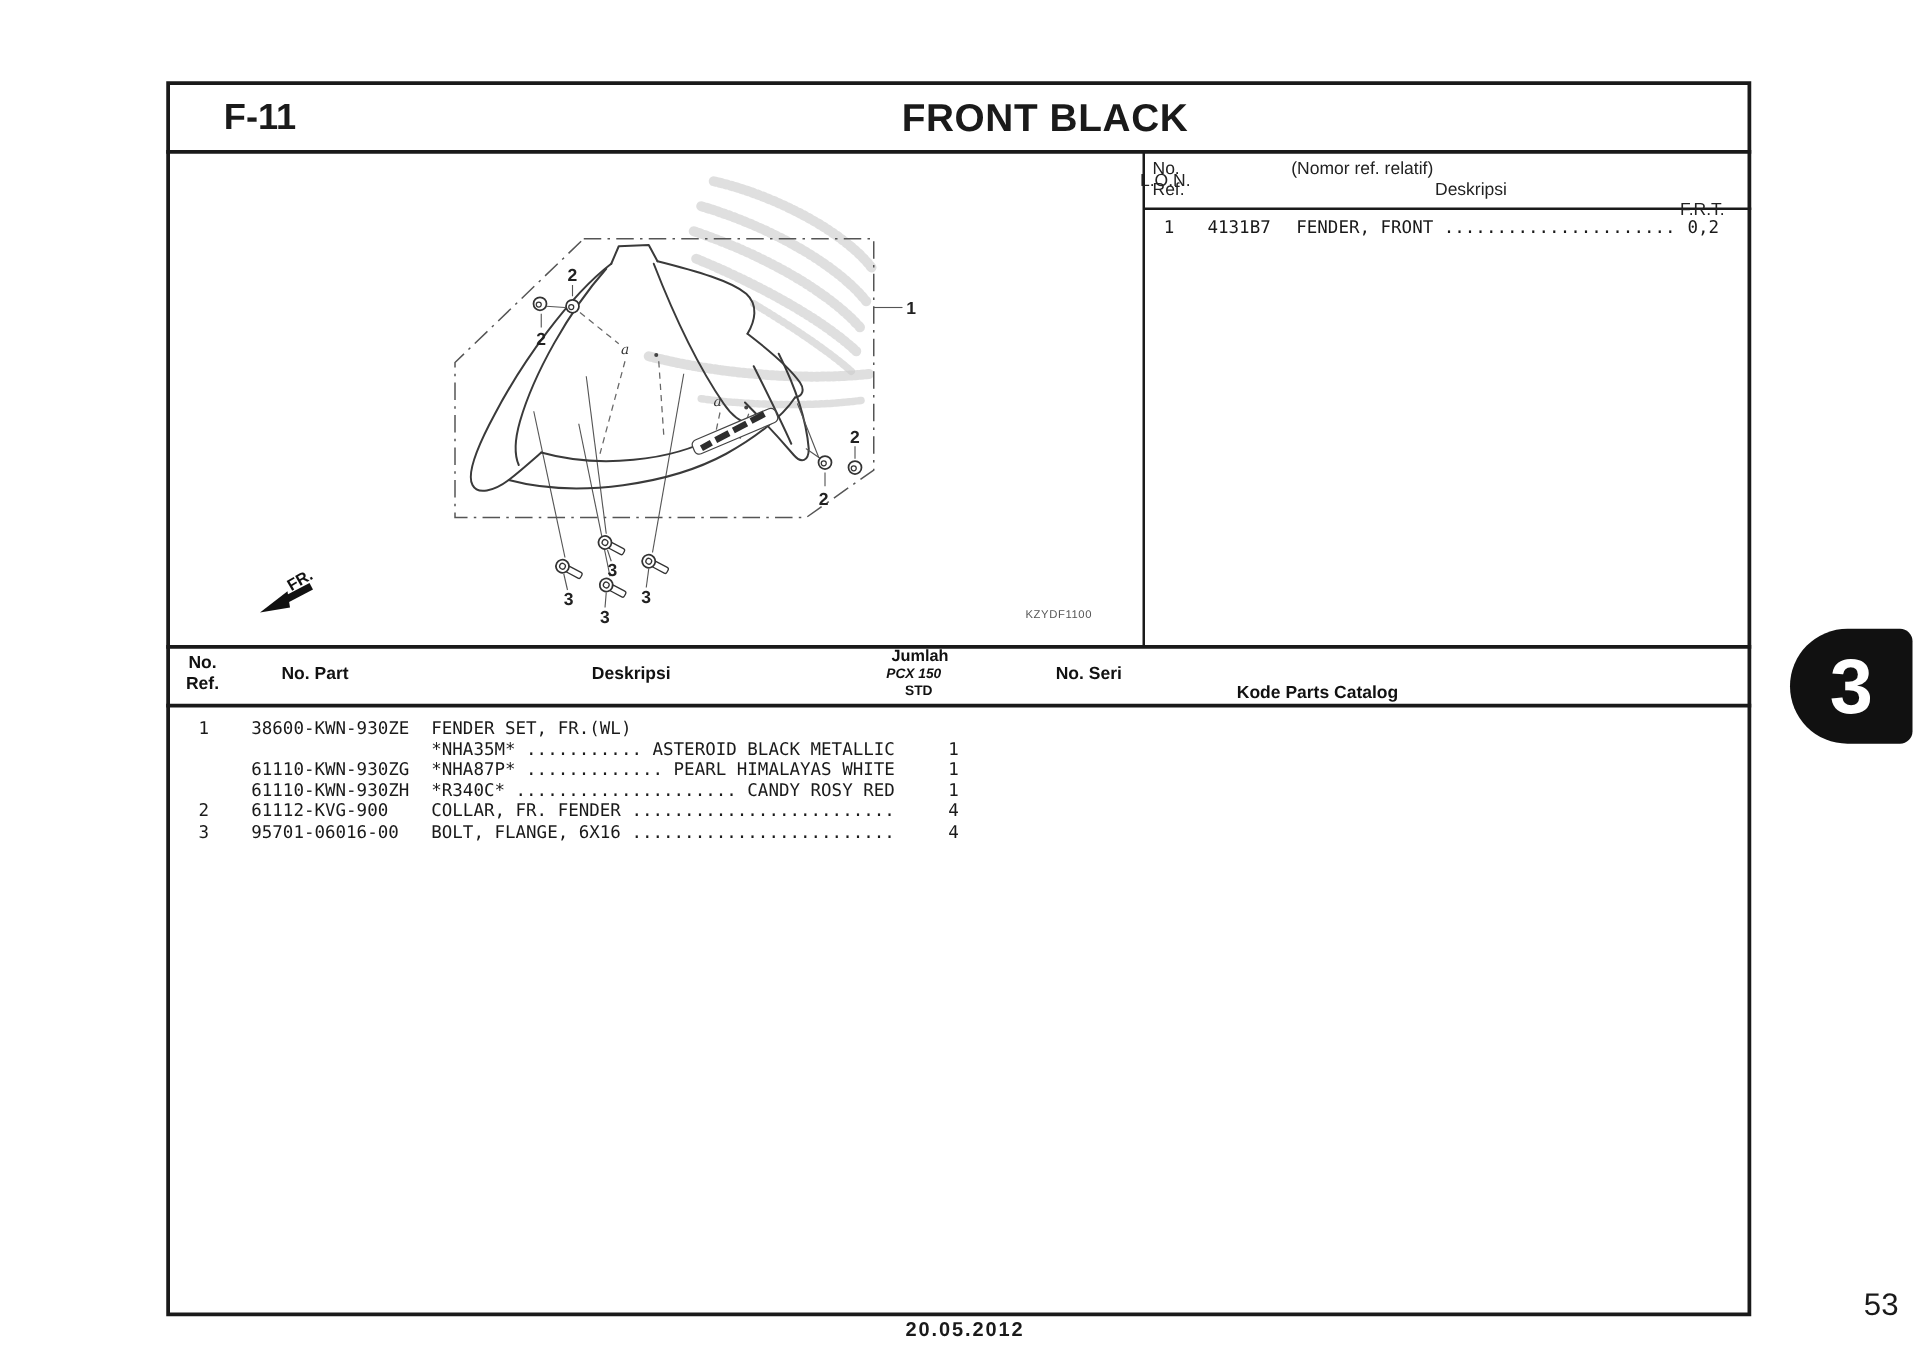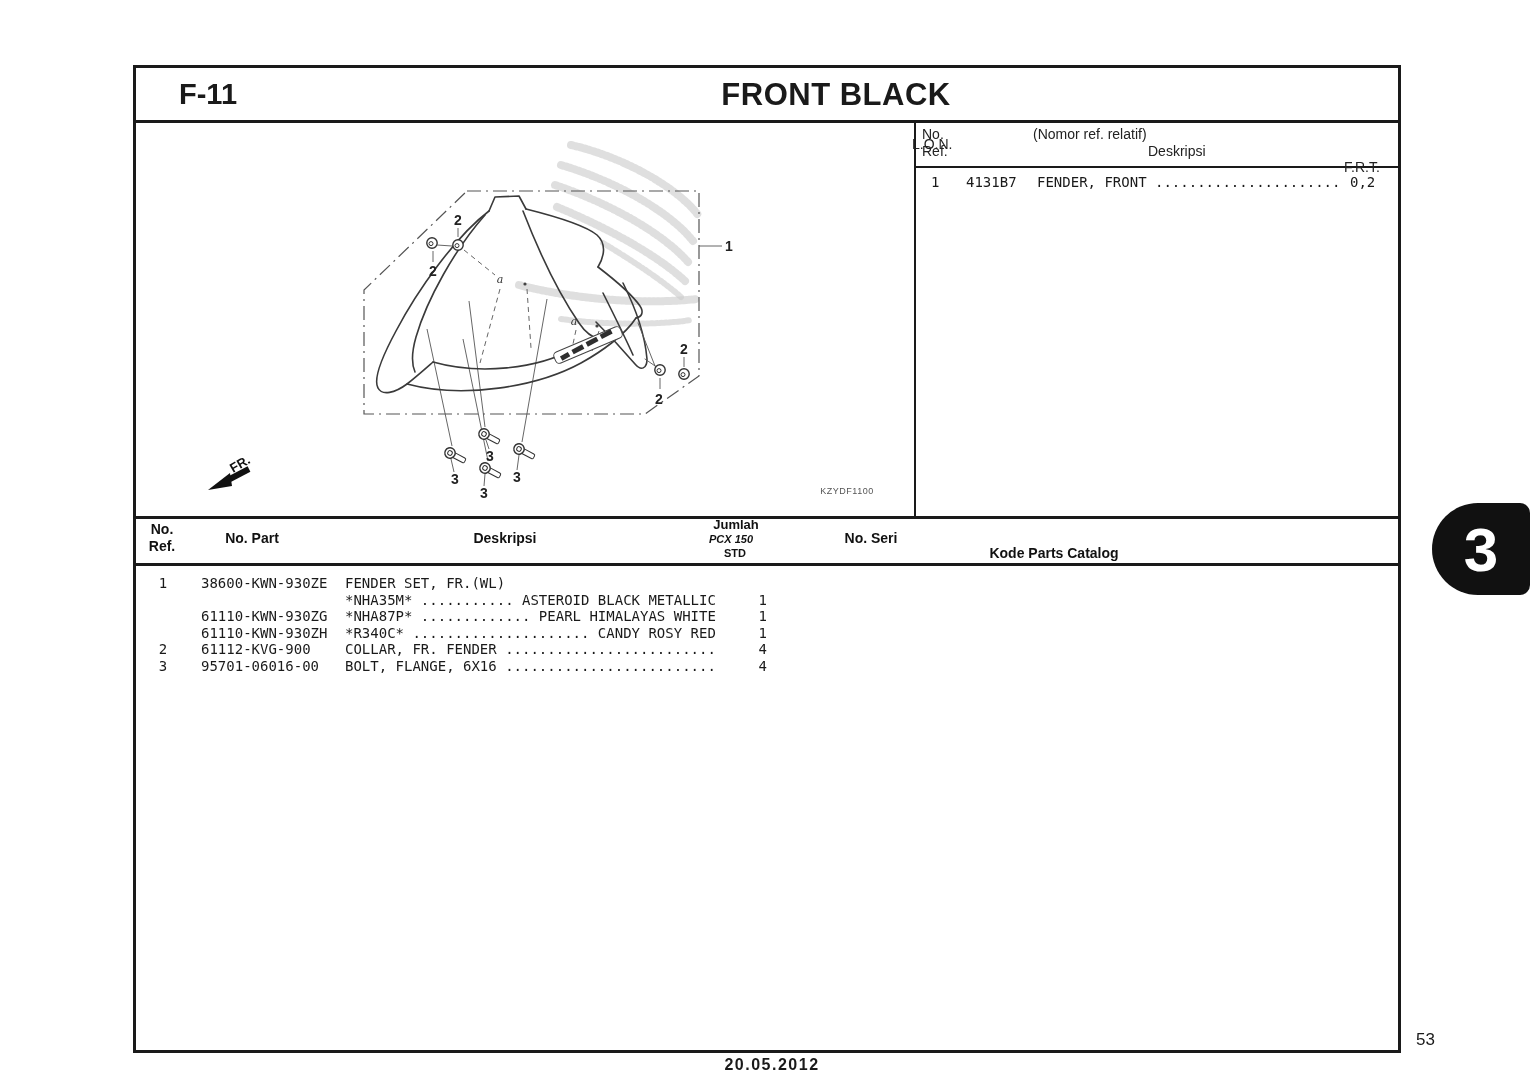--- a/index.html
+++ b/index.html
@@ -28,21 +28,21 @@
   .prow{position:relative;height:16.5px;font-family:"DejaVu Sans Mono",monospace;font-size:14px;white-space:pre;}
   .prow span{position:absolute;top:0;}
   .cref{left:17px;width:26px;text-align:center;}
   .cpart{left:68px;}
   .cdesc{left:212px;}
   .cqty{left:604px;width:30px;text-align:right;}
   
   #side-tab{left:1432px;top:503px;width:98px;height:92px;background:#111;color:#fff;
     border-radius:46px 10px 10px 46px;display:flex;align-items:center;justify-content:center;
     font-size:62px;font-weight:bold;}
-  #page-num{left:1416px;top:1030px;font-size:17px;}
+  #page-num{left:1491px;top:1030px;font-size:25px;}
   #footer-date{left:772px;top:1056px;font-size:16px;letter-spacing:1.5px;}
   
   .draw{fill:none;stroke:#3a3a3a;stroke-width:1.6;stroke-linecap:round;stroke-linejoin:round;}
   .thin{fill:none;stroke:#555;stroke-width:0.9;}
   .dash{fill:none;stroke:#666;stroke-width:1;stroke-dasharray:5 4;}
   .dashbox{fill:none;stroke:#555;stroke-width:1.2;stroke-dasharray:14 5 2 5;}
   .wm{fill:none;stroke:#cbcbcb;stroke-width:8;stroke-dasharray:2 2.5;opacity:.62;stroke-linecap:round;}
   .part{fill:#fff;stroke:#333;stroke-width:1.4;}
   .partin{fill:#fff;stroke:#333;stroke-width:1;}
   .callout{font-family:"Liberation Sans",sans-serif;font-size:14px;font-weight:600;fill:#222;text-anchor:middle;}

